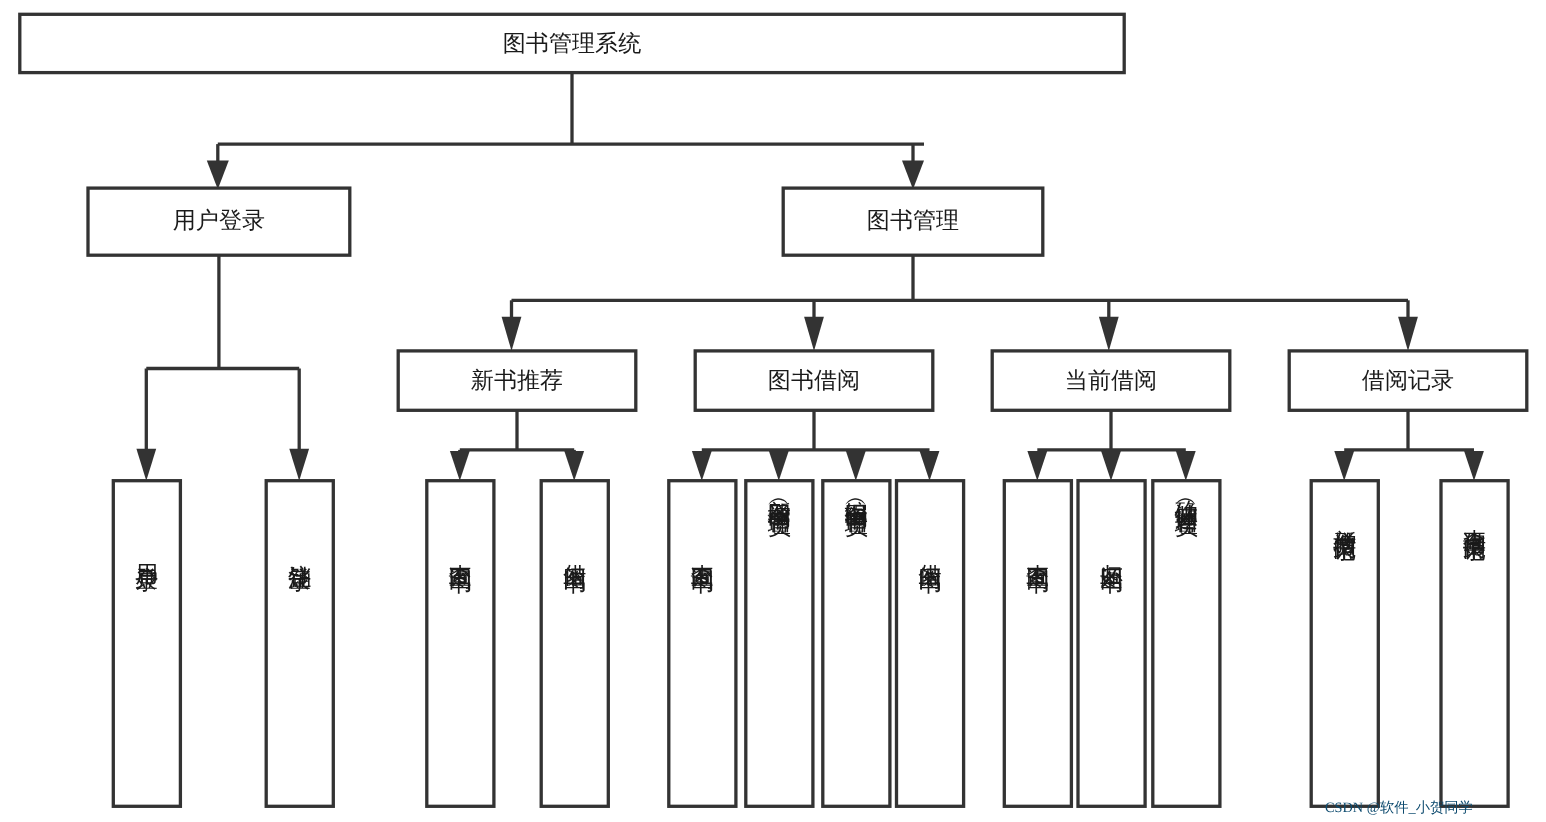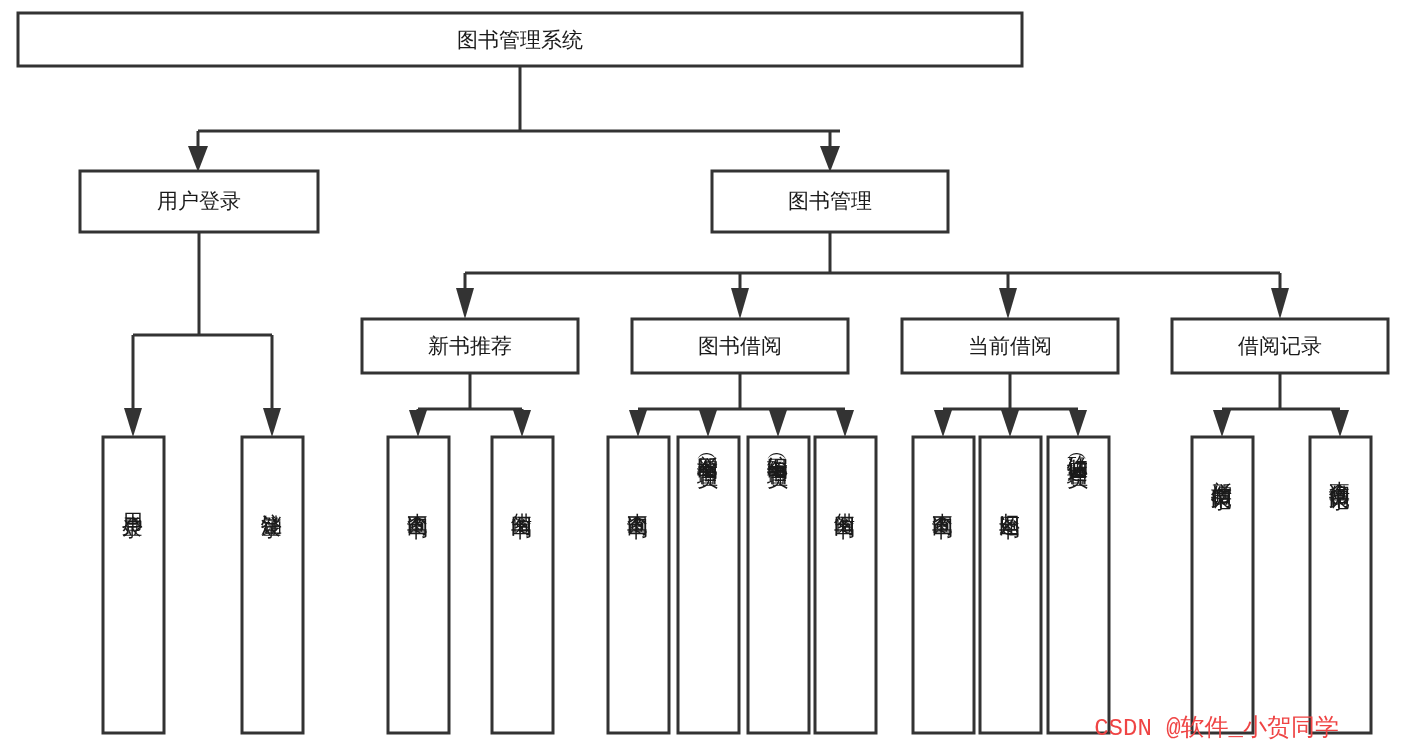--- a/index.html
+++ b/index.html
@@ -54,23 +54,23 @@
     fill: #1a1a1a;
     text-anchor: middle;
     writing-mode: vertical-rl;
     text-orientation: upright;
     letter-spacing: 2px;
   }
   .watermark-text {
     position: absolute;
     right: 8px;
     bottom: 4px;
-    font-family: Liberation Mono, monospace;
-    font-size: 24px;
-    color: #ef4444;
+    font-family: Liberation Serif, serif;
+    font-size: 13px;
+    color: #0c4a6e;
     white-space: nowrap;
     pointer-events: none;
     user-select: none;
   }
 </style>
 </head>
 <body>
 
 <div id="diagram-root">
 

